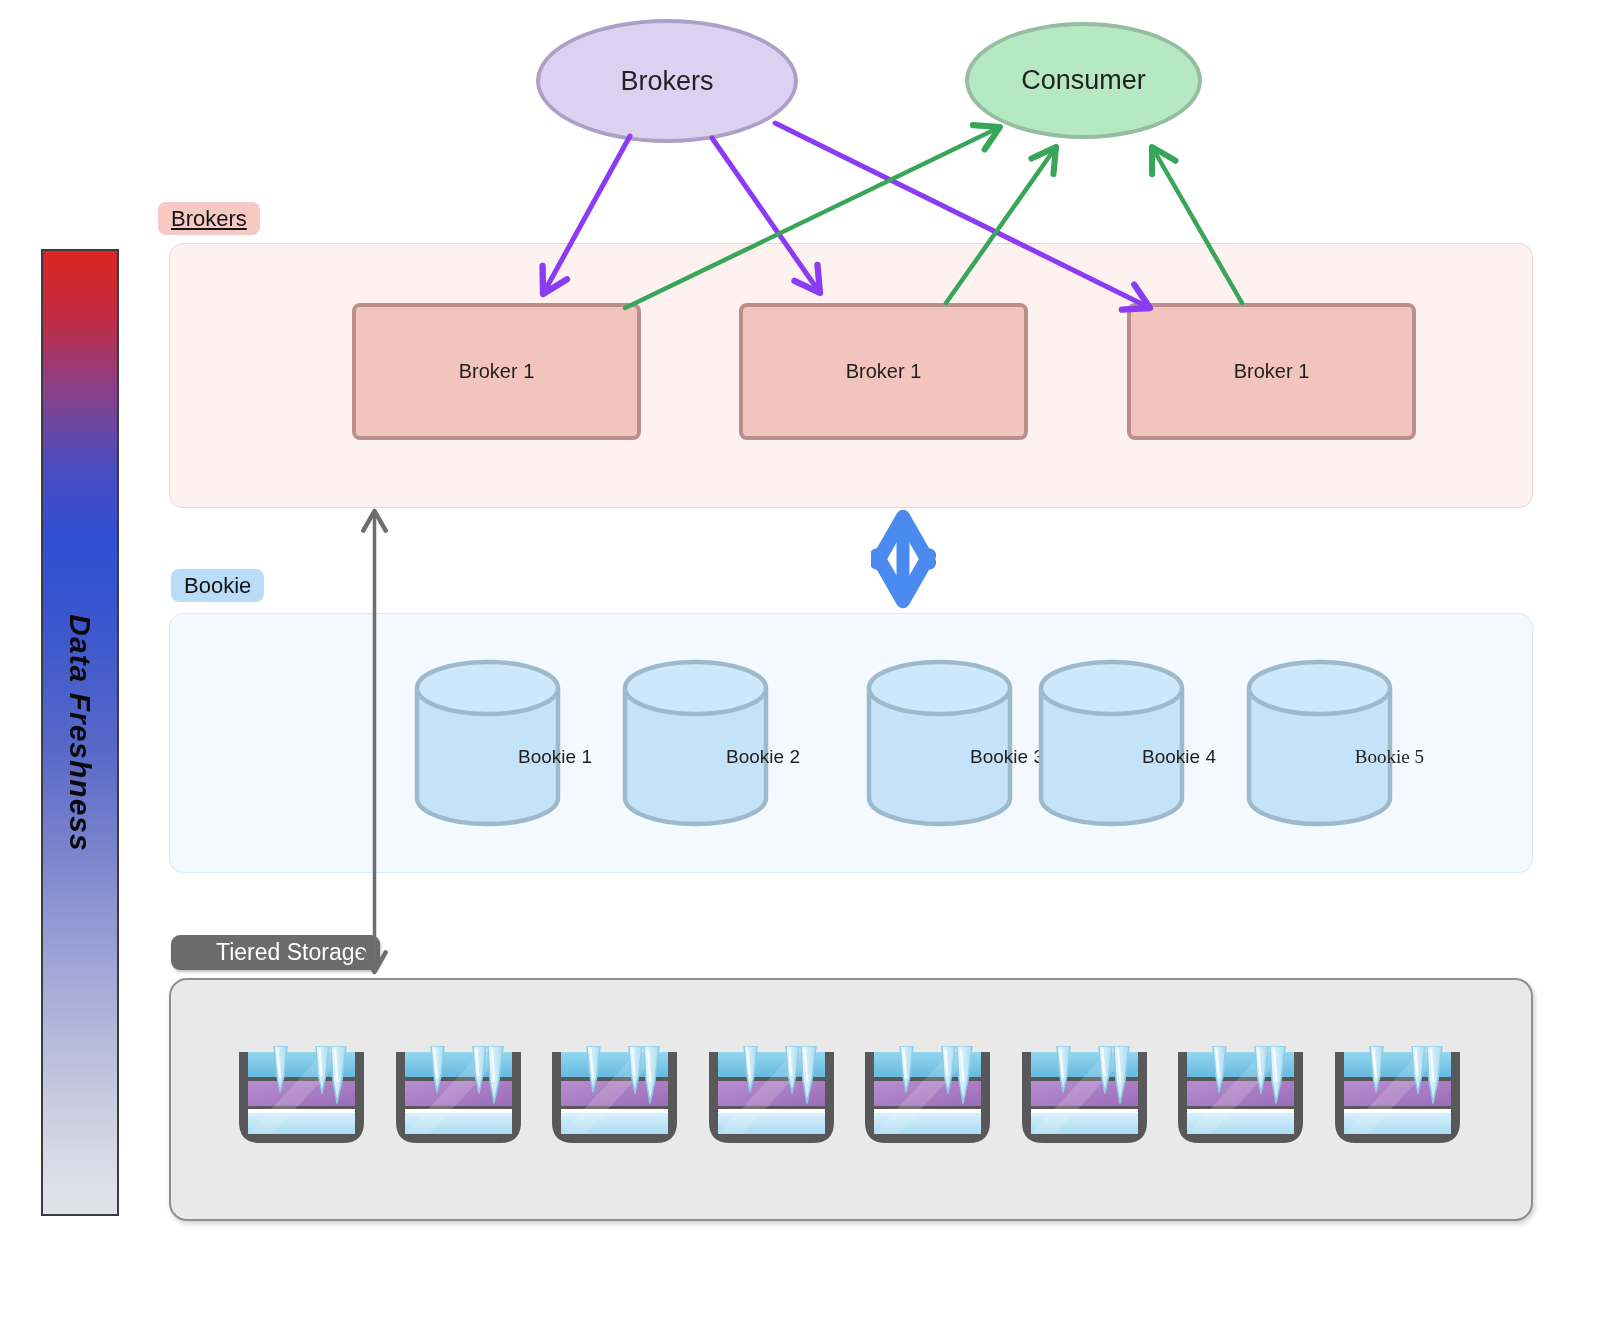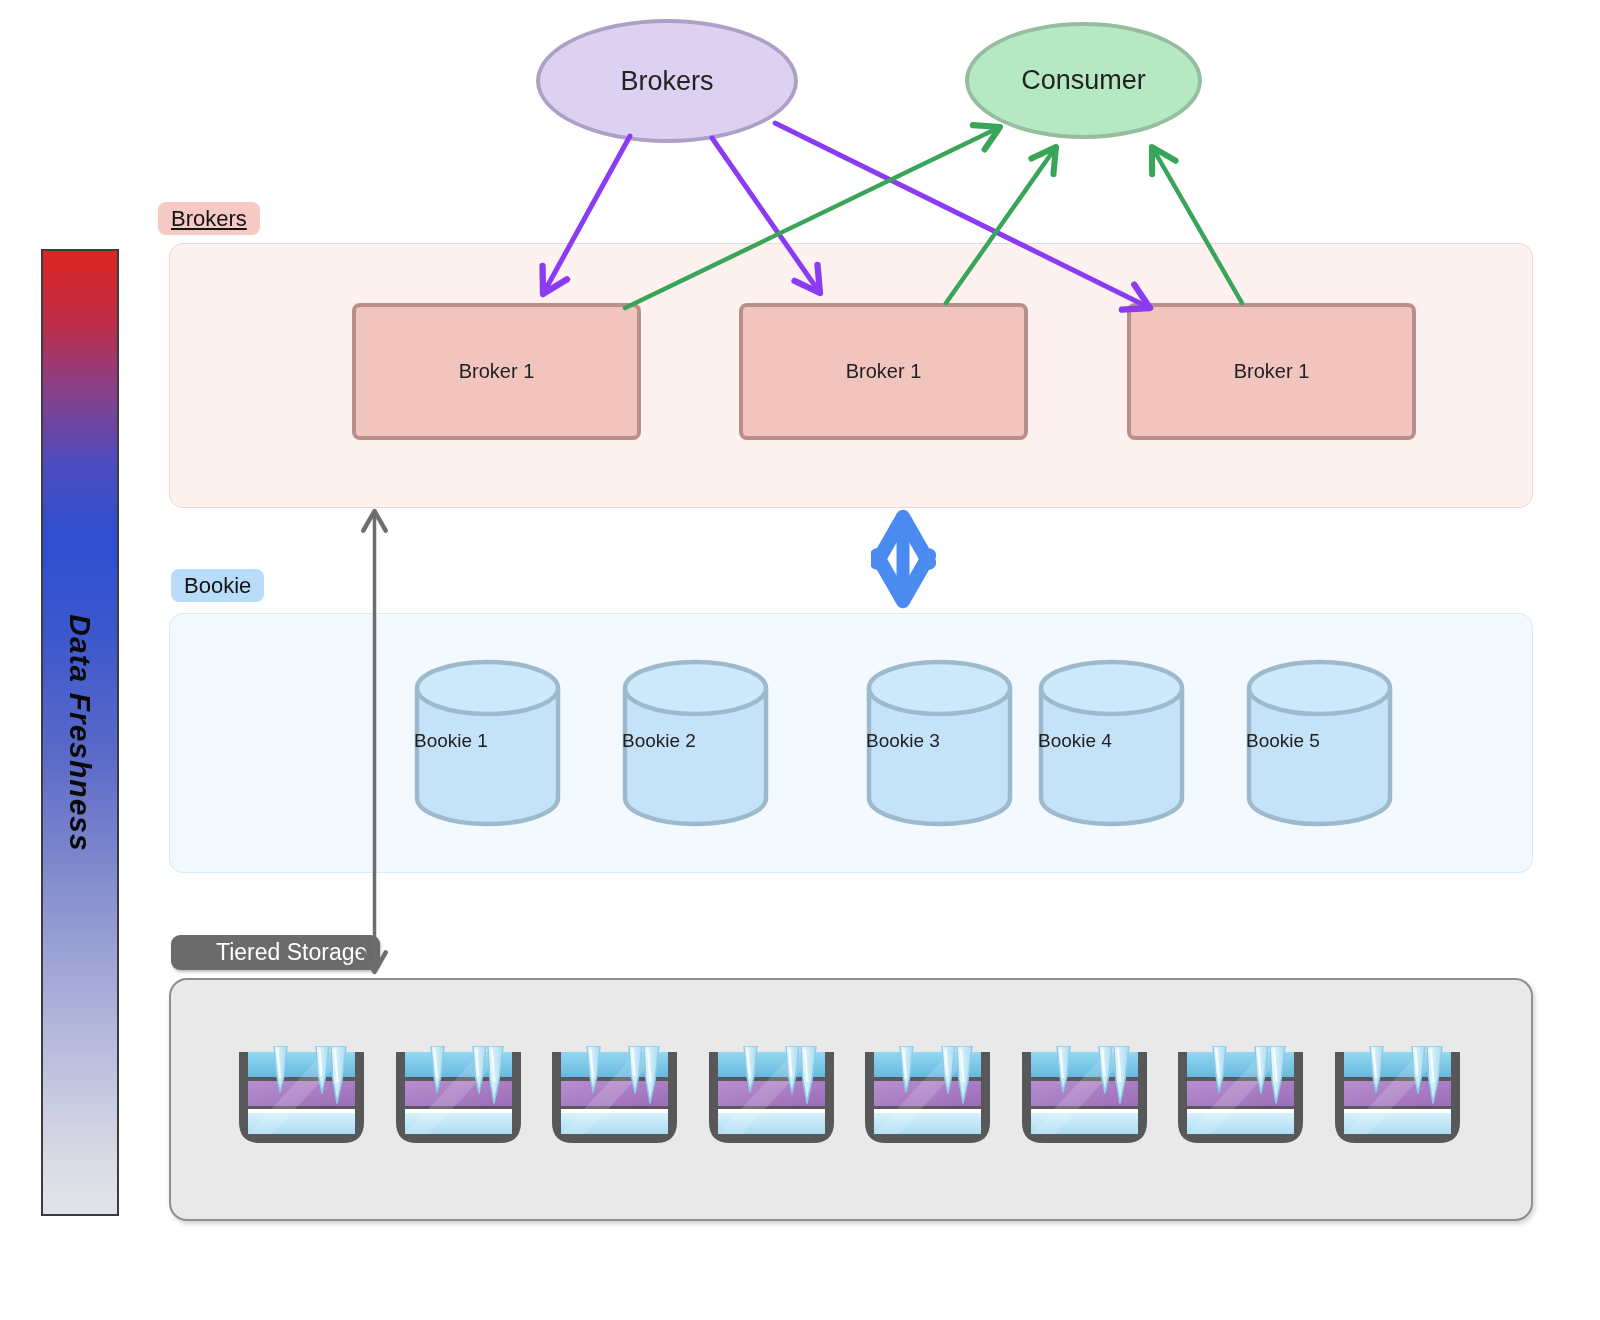--- a/index.html
+++ b/index.html
@@ -59,21 +59,21 @@
     position:absolute;top:303px;width:289px;height:137px;border-radius:8px;
     background:var(--c-broker_fill,#f2c4be);
     border:4px solid var(--c-broker_stroke,#ba8f89);
     display:flex;align-items:center;justify-content:center;
     font-size:20px;color:#1f1f1f;box-sizing:border-box;
   }
   
   .bookie{position:absolute;top:658px;width:147px;height:170px;}
   .bookie svg{position:absolute;left:0;top:0;}
   .bookie-label{
-    position:absolute;left:0;top:72px;width:178px;text-align:left;
+    position:absolute;left:0;top:88px;width:178px;text-align:right;
     font-size:19px;color:#1f1f1f;
   }
   
   .freezer{position:absolute;top:1046px;width:131px;height:100px;}
   
   .freshness-bar{
     position:absolute;left:41px;top:249px;width:78px;height:967px;box-sizing:border-box;
     border:2.5px solid #3c3c3c;
     background:linear-gradient(to bottom,
       #dc2522 0%, #c02b45 7%, #8c3f85 14%, #4d4cbe 22%,
@@ -144,21 +144,21 @@
     </svg>
     <span class="bookie-label">Bookie 3</span>
   </div>
     <div class="bookie" style="left: 1038px;">
     <svg width="147" height="170" viewBox="0 0 147 170">
       <path d="M3,30 V140 A70.5,26 0 0 0 144,140 V30 Z" fill="#c4e2f8" stroke="#9dbacd" stroke-width="4.5" stroke-linejoin="round"></path>
       <ellipse cx="73.5" cy="30" rx="70.5" ry="26" fill="#cde8fa" stroke="#9dbacd" stroke-width="4.5"></ellipse>
     </svg>
     <span class="bookie-label">Bookie 4</span>
   </div>
-    <div class="bookie" style="left: 1246px;">
+    <div class="bookie" style="left: 1246px; font-family: Liberation Serif, serif;">
     <svg width="147" height="170" viewBox="0 0 147 170">
       <path d="M3,30 V140 A70.5,26 0 0 0 144,140 V30 Z" fill="#c4e2f8" stroke="#9dbacd" stroke-width="4.5" stroke-linejoin="round"></path>
       <ellipse cx="73.5" cy="30" rx="70.5" ry="26" fill="#cde8fa" stroke="#9dbacd" stroke-width="4.5"></ellipse>
     </svg>
     <span class="bookie-label">Bookie 5</span>
   </div>
   </div>
 <div id="freezer-host">
     <div class="freezer" style="left: 236px;">
     <svg width="131" height="100" viewBox="0 0 131 100">

